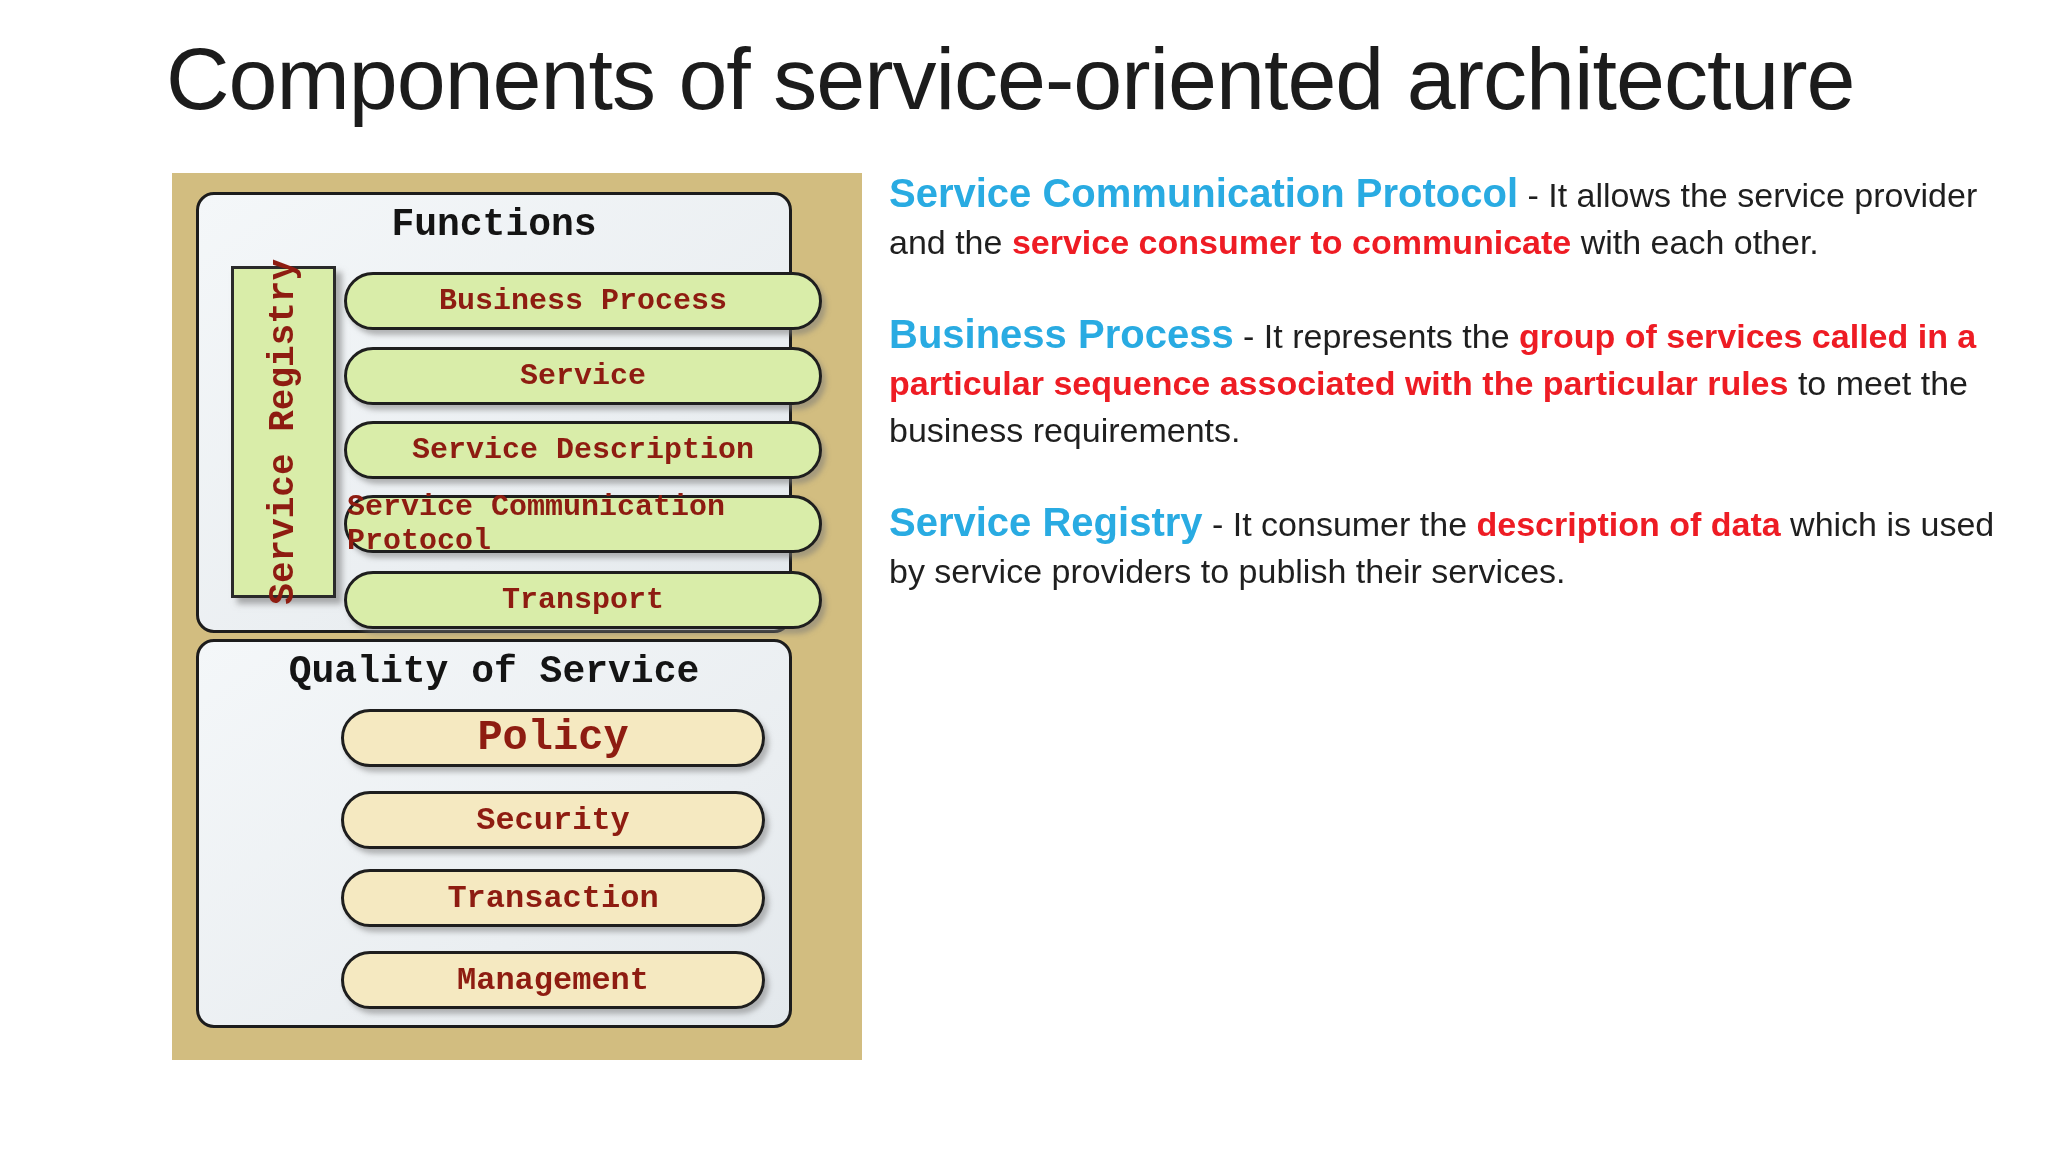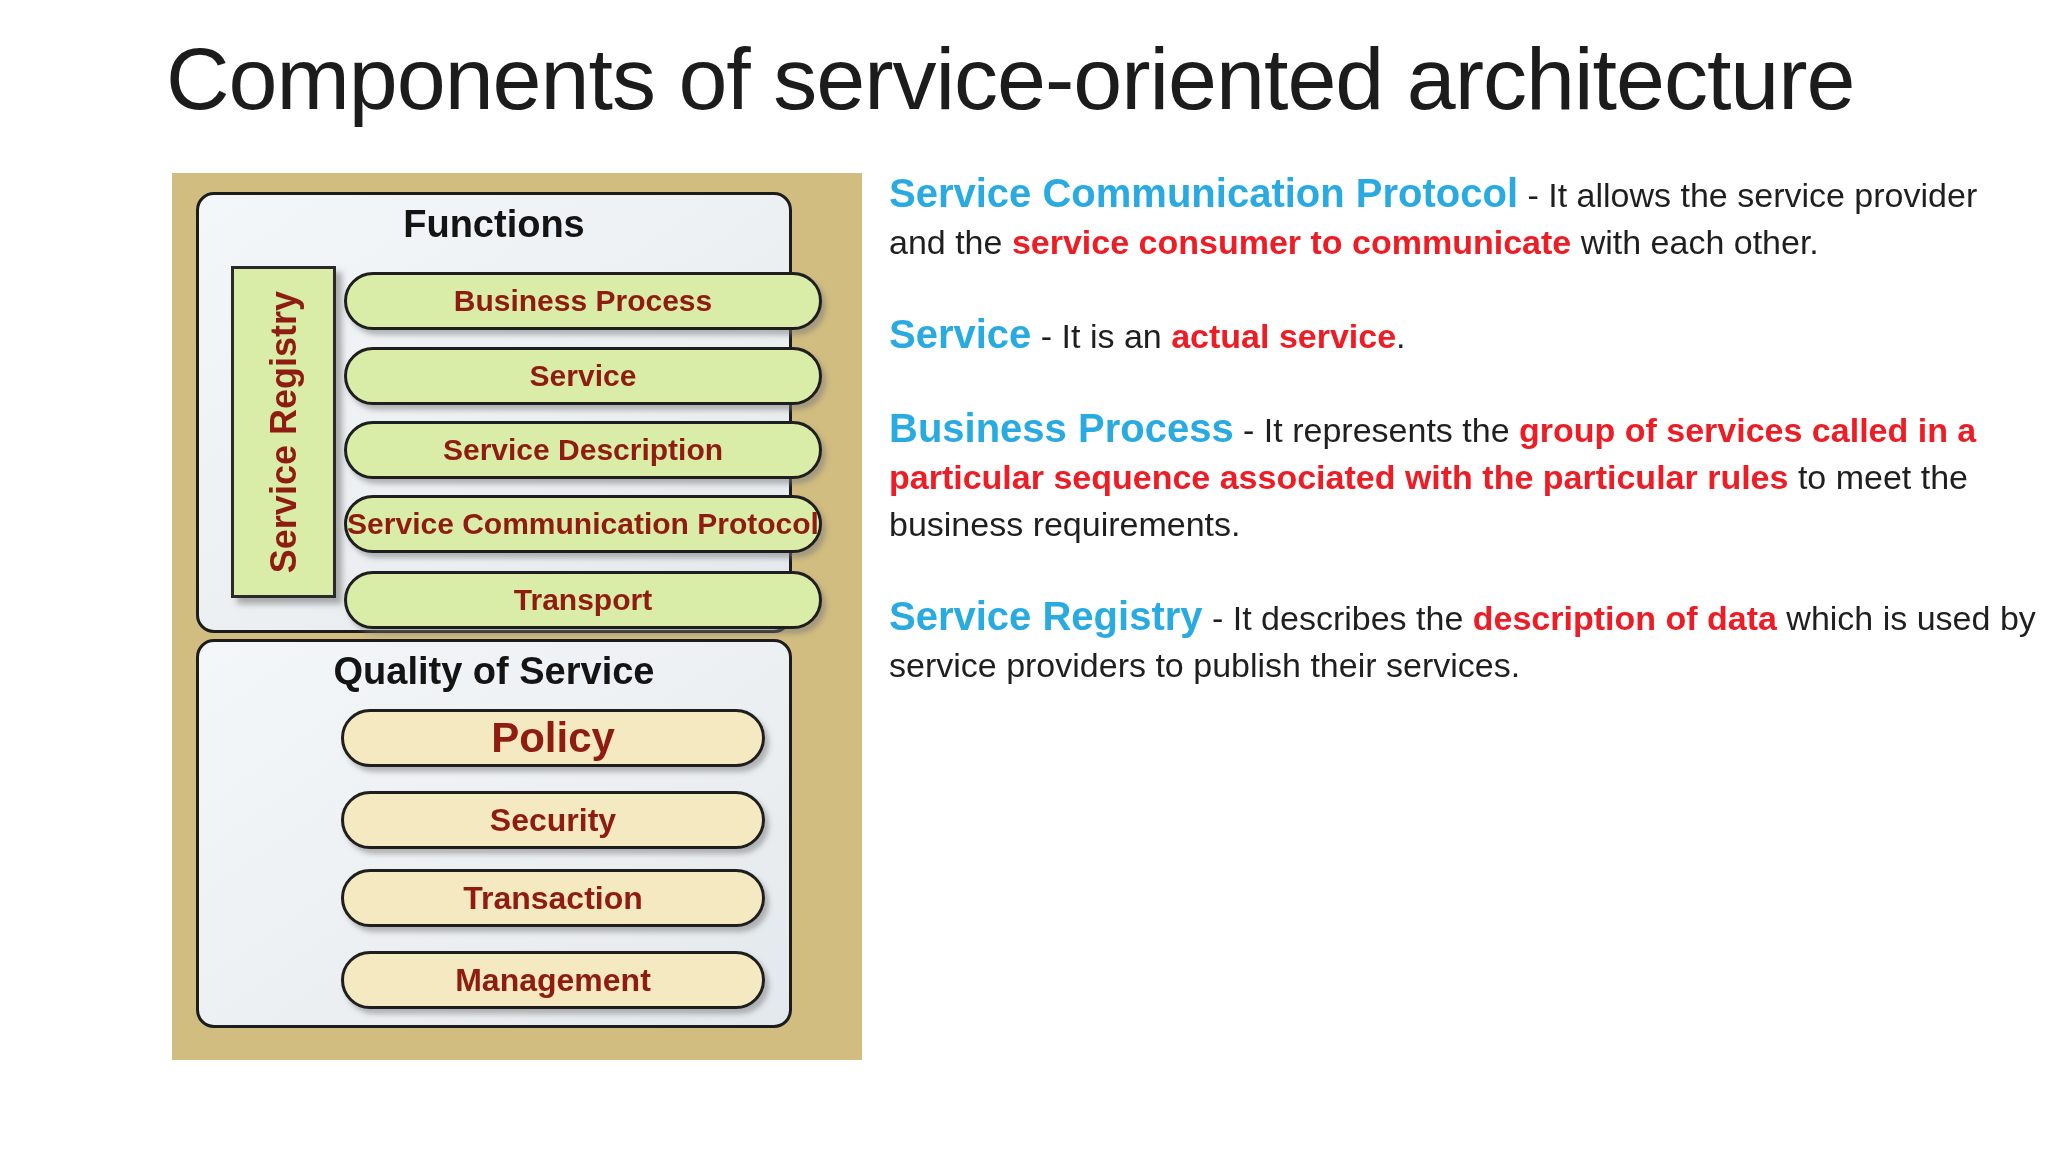--- a/index.html
+++ b/index.html
@@ -18,20 +18,21 @@
   
   .diagram-frame {
     position:absolute; left:172px; top:173px; width:690px; height:887px;
     background:#d2bd80;
   }
   .panel {
     position:absolute; left:24px; width:596px;
     background:linear-gradient(145deg,#f4f7f9 0%,#eaeef1 65%,#e3e8ec 100%);
     border:3px solid #1c1c1c; border-radius:18px;
     box-sizing:border-box;
+    font-family:Liberation Mono, monospace;
   }
   .panel-functions { top:19px; height:441px; }
   .panel-qos      { top:466px; height:389px; }
   .panel-header {
     position:absolute; left:0; right:0; top:8px; text-align:center;
     font-size:38px; font-weight:600; color:#141414;
   }
   .registry-box {
     position:absolute; left:32px; top:71px; width:105px; height:332px;
     background:#d9eda9; border:3px solid #2a2a2a; box-sizing:border-box;
@@ -93,18 +94,17 @@
       <div class="pill pill-cream qp-0">Policy</div>
       <div class="pill pill-cream qp-1">Security</div>
       <div class="pill pill-cream qp-2">Transaction</div>
       <div class="pill pill-cream qp-3">Management</div>
     </div>
 
   </div>
 
   <div class="descriptions">
       <p class="desc"><span class="run-blue">Service Communication Protocol</span><span class="run-black"> - It allows the service provider and the </span><span class="run-red">service consumer to communicate</span><span class="run-black"> with each other.</span></p>
-      <p class="desc"><span class="run-blue">Service</span><span class="run-black"> - It is an </span><span class="run-red">actual service</span><span class="run-black">.</span></p>
       <p class="desc"><span class="run-blue">Business Process</span><span class="run-black"> - It represents the </span><span class="run-red">group of services called in a particular sequence associated with the particular rules</span><span class="run-black"> to meet the business requirements.</span></p>
-      <p class="desc"><span class="run-blue">Service Registry</span><span class="run-black"> - It describes the </span><span class="run-red">description of data</span><span class="run-black"> which is used by service providers to publish their services.</span></p>
+      <p class="desc"><span class="run-blue">Service Registry</span><span class="run-black"> - It consumer the </span><span class="run-red">description of data</span><span class="run-black"> which is used by service providers to publish their services.</span></p>
     </div>
 
 </div>
 
 </body></html>

